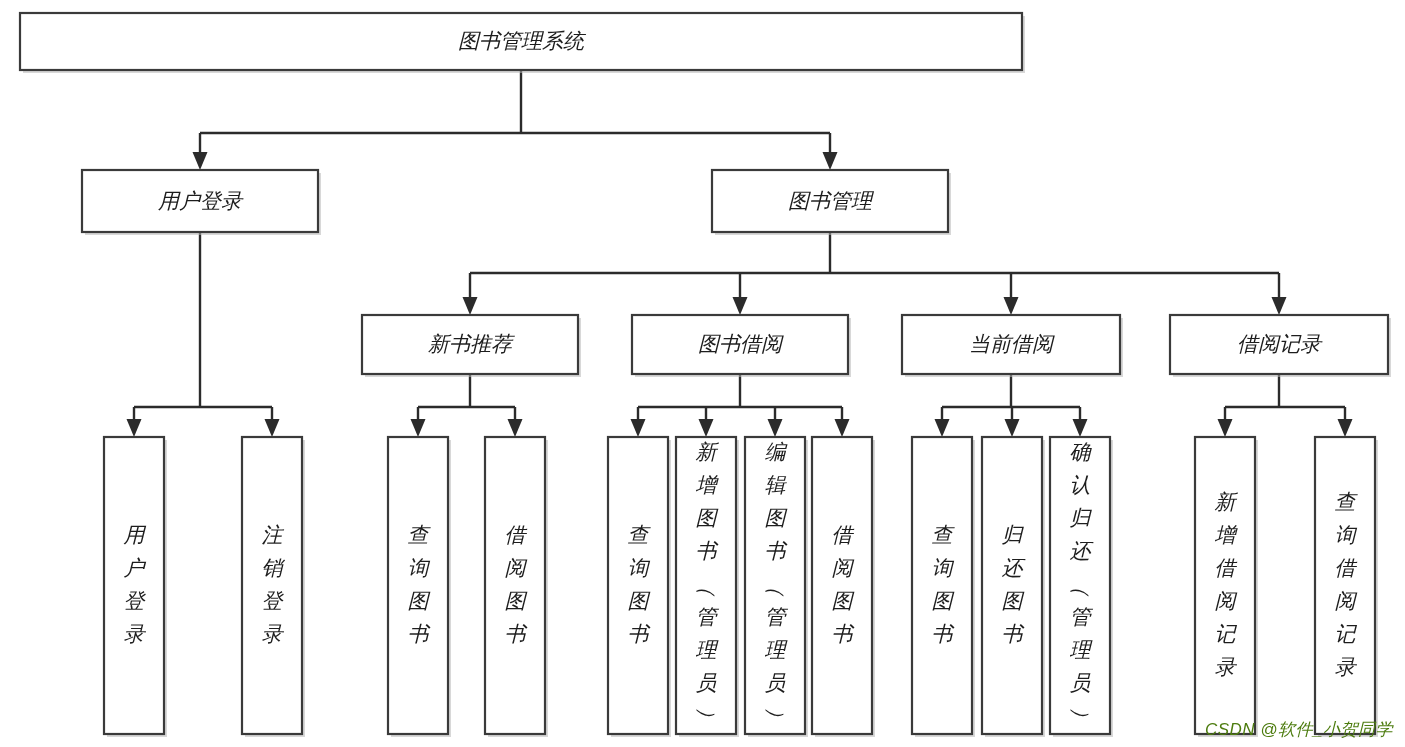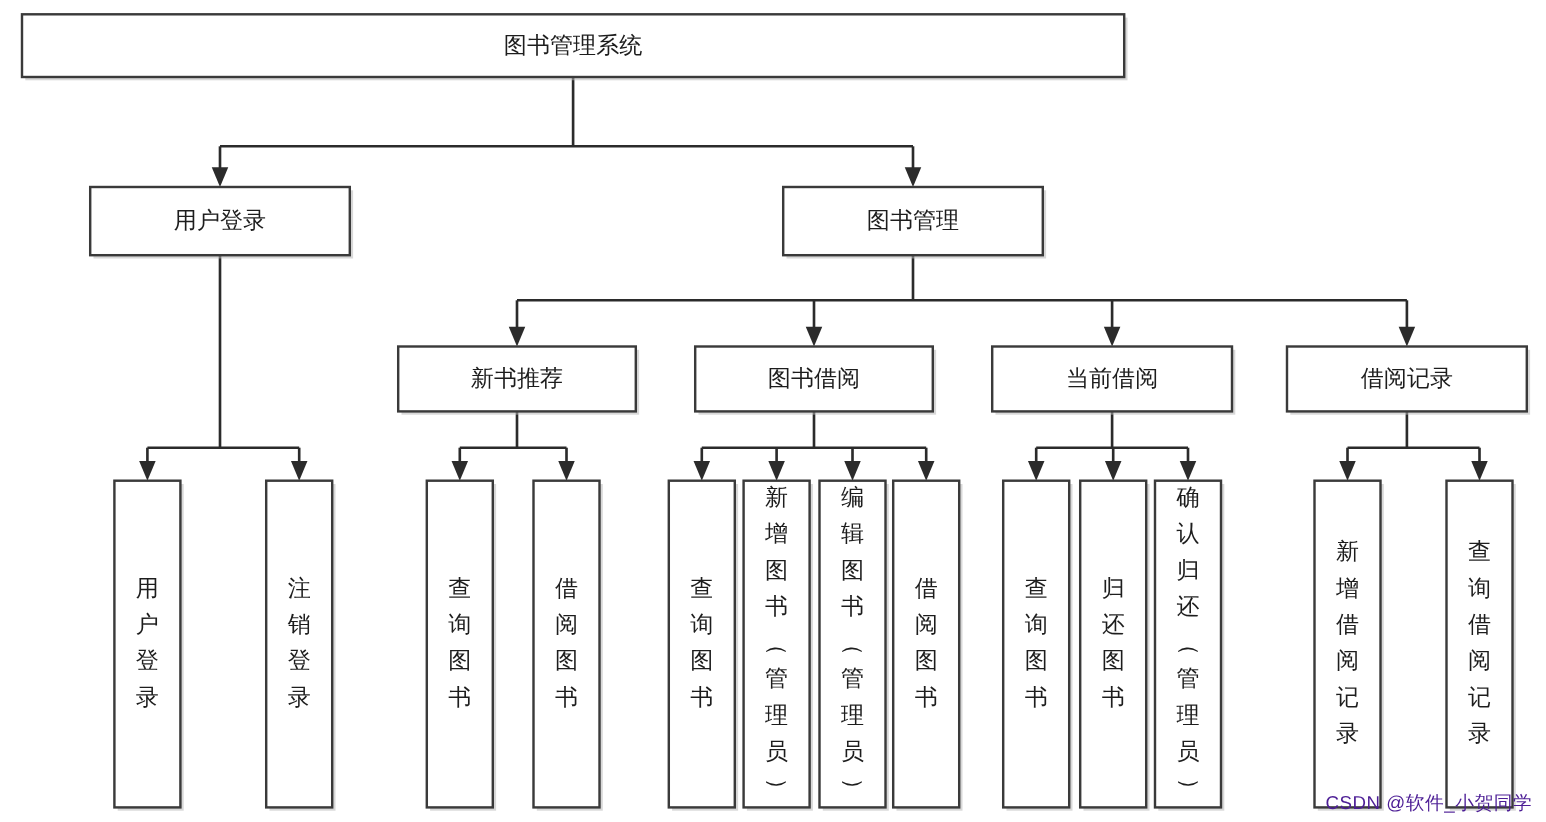--- a/index.html
+++ b/index.html
@@ -9,20 +9,21 @@
   }
   body {
     font-family: "Liberation Sans", "DejaVu Sans", sans-serif;
   }
   #diagram-root {
     position: relative;
     width: 1405px;
     height: 747px;
     background: #ffffff;
     overflow: hidden;
+    font-style: italic;
   }
   svg#tree-svg {
     position: absolute;
     left: 0;
     top: 0;
     width: 1405px;
     height: 747px;
   }
   .node-box {
     fill: #ffffff;
@@ -54,21 +55,21 @@
     font-size: 21px;
     fill: #1d1d1d;
     text-anchor: middle;
   }
   .watermark {
     position: absolute;
     right: 12px;
     bottom: 6px;
     font-family: "Liberation Sans", "DejaVu Sans", sans-serif;
     font-size: 17px;
-    color: #4c1d95;
+    color: #4d7c0f;
     letter-spacing: 0.5px;
     white-space: nowrap;
     user-select: none;
   }
 </style>
 </head>
 <body>
 
 <div id="diagram-root">
   <svg id="tree-svg" viewBox="0 0 1405 747">

